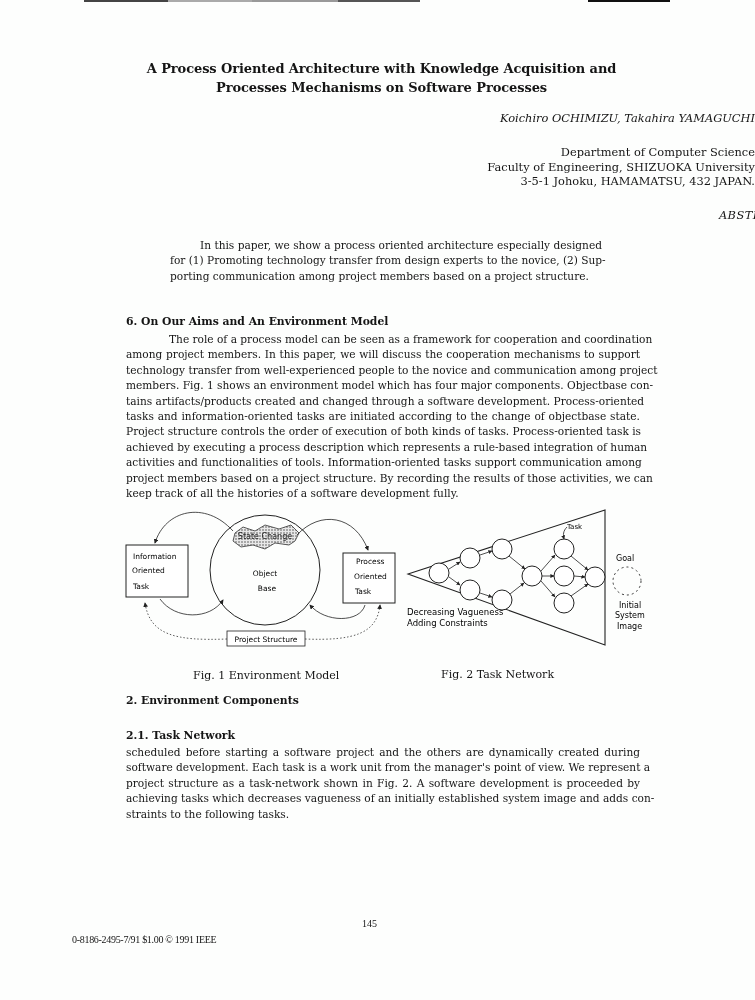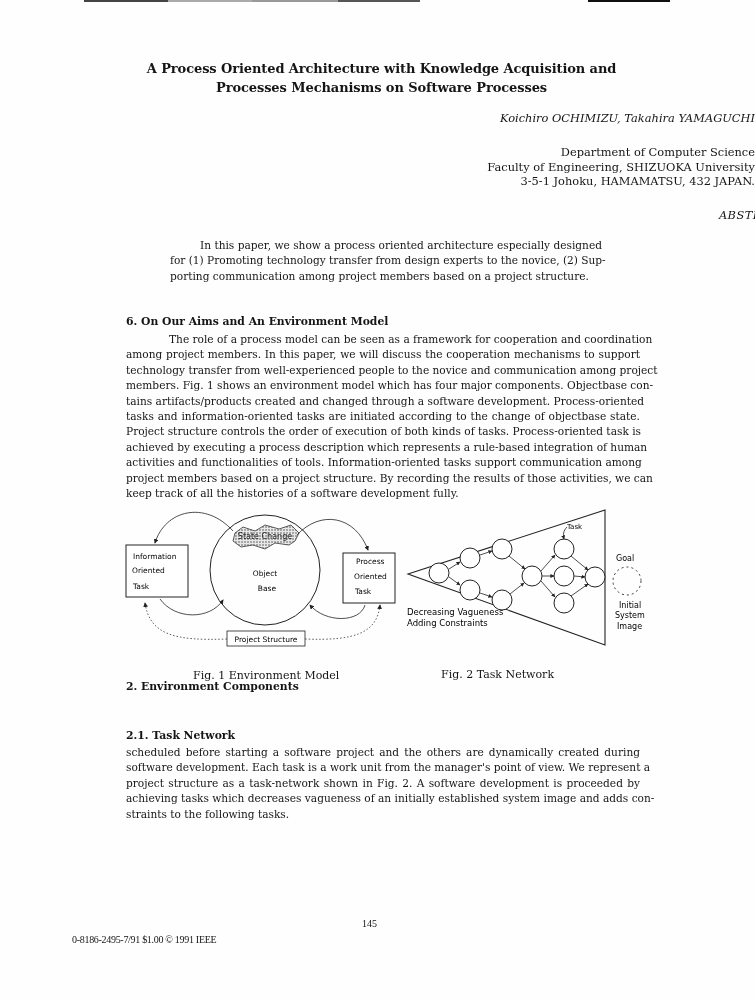--- a/index.html
+++ b/index.html
@@ -154,21 +154,21 @@
   <text x="224" y="103" font-size="8">Initial</text>
   <text x="220" y="113" font-size="8">System</text>
   <text x="222" y="124" font-size="8">Image</text>
   <text x="12" y="110" font-size="8.5">Decreasing Vagueness</text>
   <text x="12" y="121" font-size="8.5">Adding Constraints</text>
 </svg>
 
 <div class="caption" style="left:193px;top:669px;">Fig. 1 Environment Model</div>
 <div class="caption" style="left:441px;top:668px;">Fig. 2 Task Network</div>
 
-<div class="heading" style="left:126px;top:680px;">2.  Environment Components</div>
+<div class="heading" style="left:126px;top:694px;">2.  Environment Components</div>
 
 <div class="heading" style="left:126px;top:729px;">2.1.  Task Network</div>
 <div class="para" style="left:126px;top:745px;width:514px;">
   <span class="line">scheduled before starting a software project and the others are dynamically created during</span>
   <span class="line">software development. Each task is a work unit from the manager's point of view. We represent a</span>
   <span class="line">project structure as a task-network shown in Fig. 2.  A software development is proceeded by</span>
   <span class="line">achieving tasks which decreases vagueness of an initially established system image and adds con-</span>
   <span class="line last">straints to the following tasks.</span>
 </div>
 

